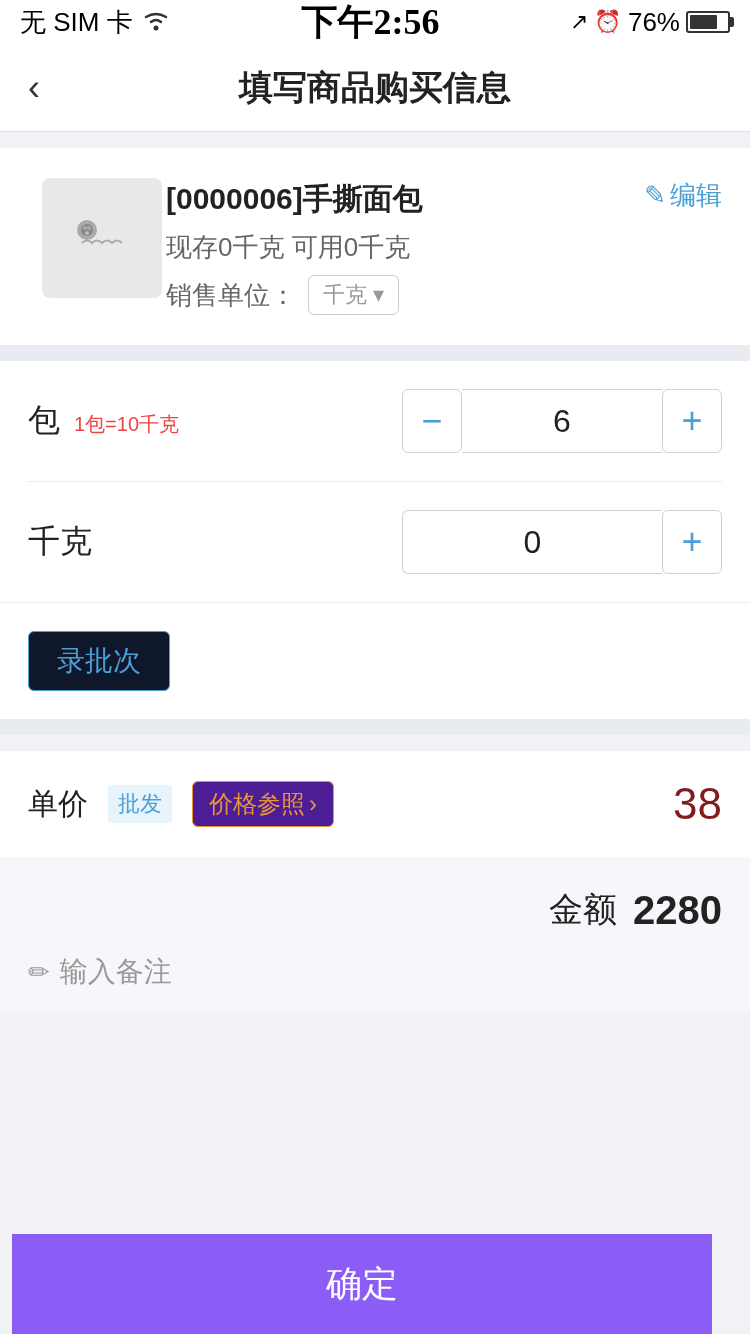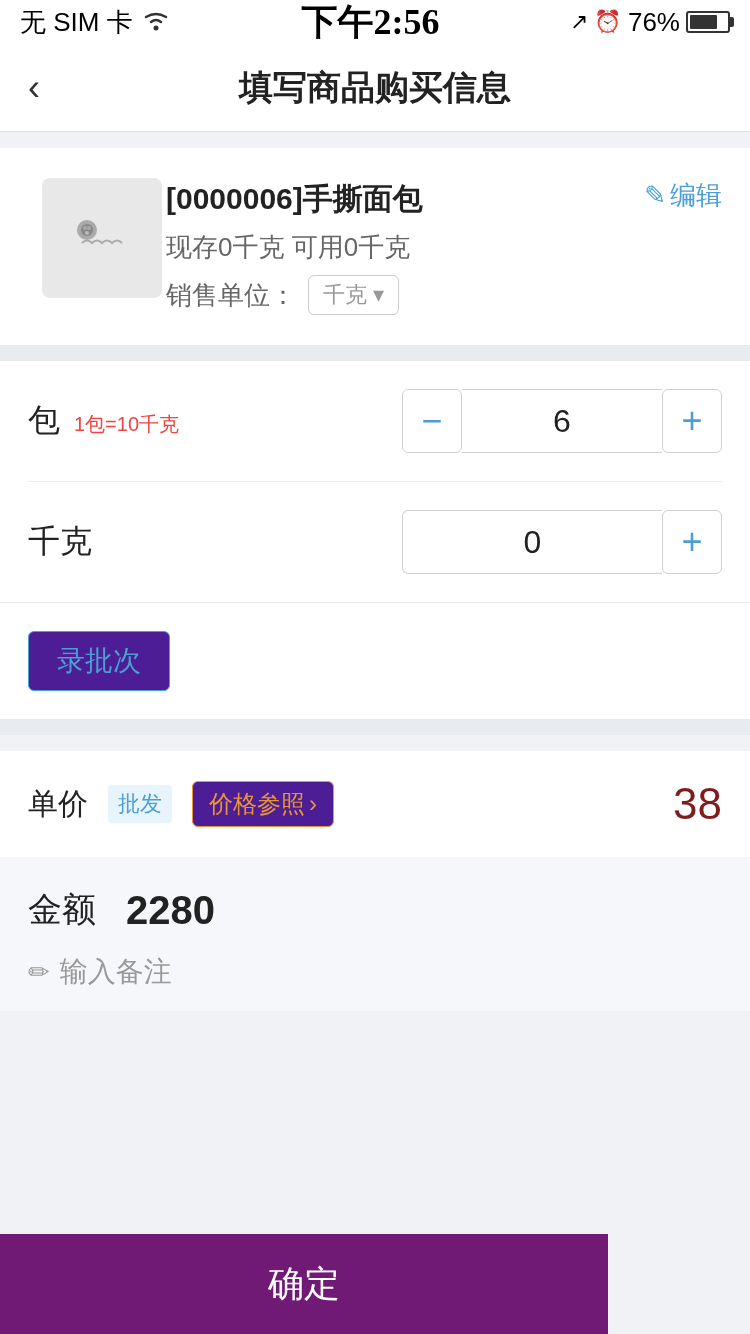--- a/index.html
+++ b/index.html
@@ -215,21 +215,21 @@
     .total-text {
       font-size: 32px;
       color: #222;
     }
     .batch-btn {
       border: 1px solid #4a9fd5;
       border-radius: 6px;
       padding: 10px 28px;
       font-size: 28px;
       color: #4a9fd5;
-      background: #4c1d95;
+      background: #0f172a;
       cursor: pointer;
     }
 
     
     .price-section {
       background: #fff;
       padding: 28px 28px;
       display: flex;
       align-items: center;
       justify-content: space-between;
@@ -273,21 +273,22 @@
     
     .amount-section {
       background: #f5f7fa;
       padding: 30px 28px 20px 28px;
     }
     .amount-row {
       display: flex;
       align-items: center;
       font-size: 34px;
       color: #222;
-      gap: 30px;
+      gap: 16px;
+      justify-content: flex-end;
     }
     .amount-value {
       font-weight: 600;
       font-size: 40px;
     }
     .remark-row {
       display: flex;
       align-items: center;
       margin-top: 20px;
       gap: 10px;
@@ -300,24 +301,24 @@
     .empty-space {
       background: #f0f2f5;
       flex: 1;
       min-height: 300px;
     }
 
     
     .confirm-btn {
       position: fixed;
       bottom: 0;
-      left: 0;
-      width: 608px;
+      left: 12px;
+      width: 700px;
       height: 100px;
-      background: #701a75;
+      background: #8b5cf6;
       color: #fff;
       font-size: 36px;
       font-weight: 500;
       border: none;
       cursor: pointer;
       display: flex;
       align-items: center;
       justify-content: center;
     }
   </style>

